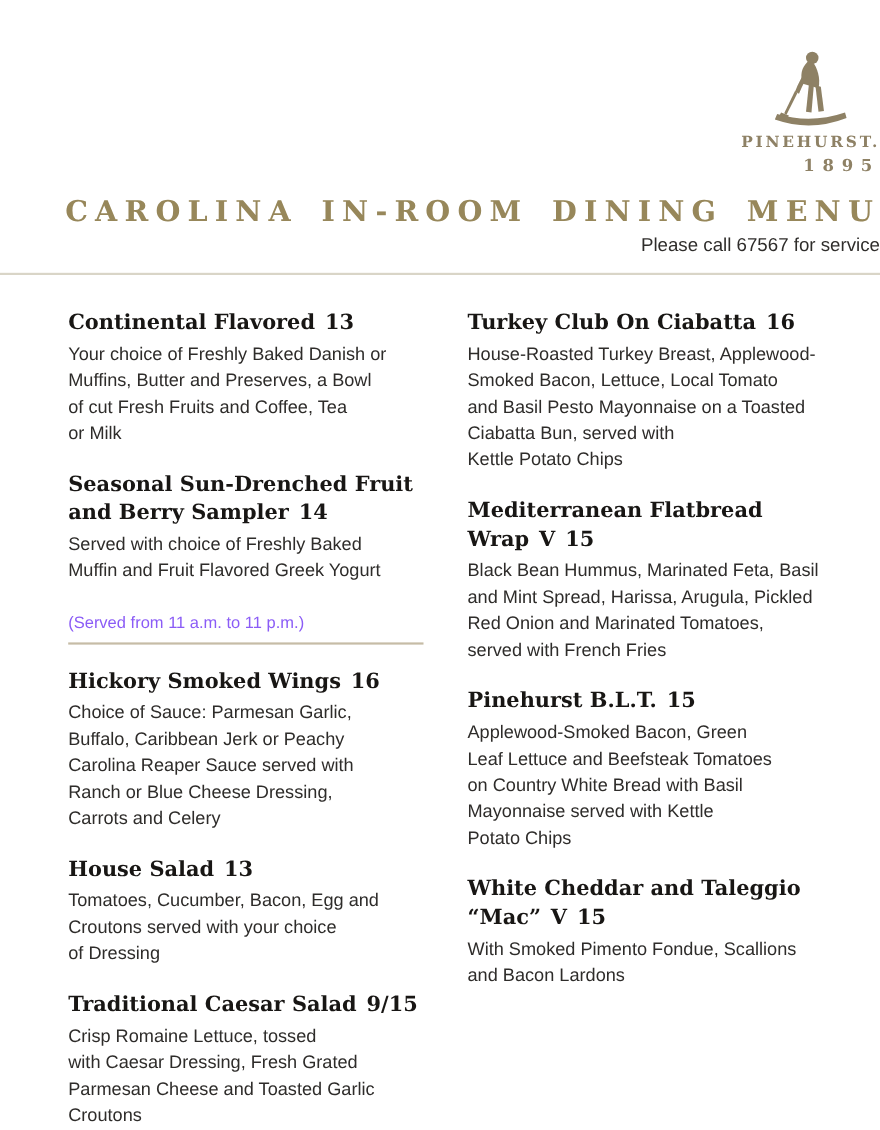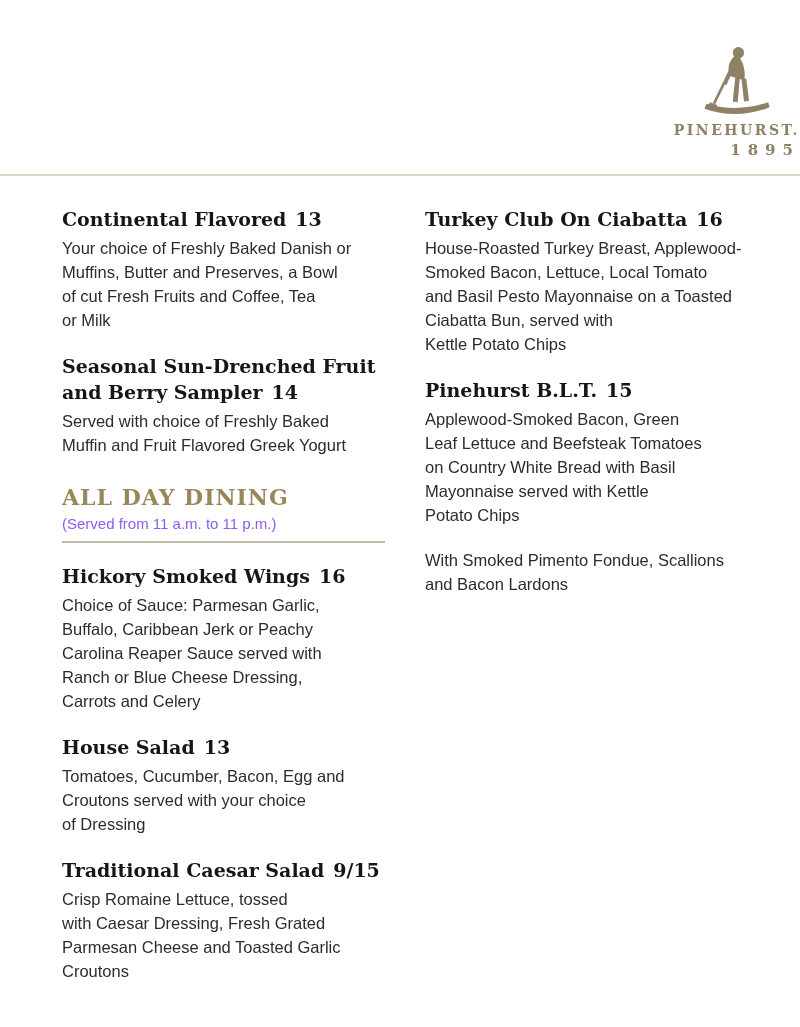--- a/index.html
+++ b/index.html
@@ -68,20 +68,22 @@
         <path d="M40 57 L26 86 L29 88 L43 60 Z"></path>
         <path d="M22 85 L32 89 L30 93 L20 89 Z"></path>
         <path d="M58 46 L54 84 L61 85 L64 50 Z"></path>
         <path d="M66 50 L70 84 L77 83 L73 52 Z"></path>
         <path d="M14 94 Q60 110 106 92 L104 85 Q60 100 17 87 Z"></path>
       </g>
     </svg>
     <div class="logo-name">PINEHURST.</div>
     <div class="logo-year">1895</div>
   </div>
+  <div class="menu-title">CAROLINA IN-ROOM DINING MENU</div>
+  <div class="menu-subtitle">Please call 67567 for service</div>
   <div class="top-rule"></div>
 </div>
 
 <div class="content">
 
   <div class="col-left">
 
     <article class="item">
       <h3 class="item-h"><span class="nm">Continental Flavored</span><span class="pr">13</span></h3>
       <p class="desc">Your choice of Freshly Baked Danish or
@@ -91,21 +93,20 @@
     </article>
 
     <article class="item">
       <h3 class="item-h"><span class="nm">Seasonal Sun-Drenched Fruit
 and Berry Sampler</span><span class="pr">14</span></h3>
       <p class="desc">Served with choice of Freshly Baked
 Muffin and Fruit Flavored Greek Yogurt</p>
     </article>
 
     <div class="section">
-      <h2 class="section-title">ALL DAY DINING</h2>
       <div class="section-note">(Served from 11 a.m. to 11 p.m.)</div>
       <div class="section-rule"></div>
     </div>
 
     <article class="item">
       <h3 class="item-h"><span class="nm">Hickory Smoked Wings</span><span class="pr">16</span></h3>
       <p class="desc">Choice of Sauce: Parmesan Garlic,
 Buffalo, Caribbean Jerk or Peachy
 Carolina Reaper Sauce served with
 Ranch or Blue Cheese Dressing,
@@ -135,29 +136,39 @@
     <article class="item">
       <h3 class="item-h"><span class="nm">Turkey Club On Ciabatta</span><span class="pr">16</span></h3>
       <p class="desc">House-Roasted Turkey Breast, Applewood-
 Smoked Bacon, Lettuce, Local Tomato
 and Basil Pesto Mayonnaise on a Toasted
 Ciabatta Bun, served with
 Kettle Potato Chips</p>
     </article>
 
 
+    <article class="item">
+      <h3 class="item-h"><span class="nm">Mediterranean Flatbread
+Wrap</span><span class="diet">V</span><span class="pr">15</span></h3>
+      <p class="desc">Black Bean Hummus, Marinated Feta, Basil
+and Mint Spread, Harissa, Arugula, Pickled
+Red Onion and Marinated Tomatoes,
+served with French Fries</p>
+    </article>
 
     <article class="item">
       <h3 class="item-h"><span class="nm">Pinehurst B.L.T.</span><span class="pr">15</span></h3>
       <p class="desc">Applewood-Smoked Bacon, Green
 Leaf Lettuce and Beefsteak Tomatoes
 on Country White Bread with Basil
 Mayonnaise served with Kettle
 Potato Chips</p>
     </article>
 
     <article class="item">
+      <h3 class="item-h"><span class="nm">White Cheddar and Taleggio
+“Mac”</span><span class="diet">V</span><span class="pr">15</span></h3>
       <p class="desc">With Smoked Pimento Fondue, Scallions
 and Bacon Lardons</p>
     </article>
 
   </div>
 </div>
 
 </body></html>

